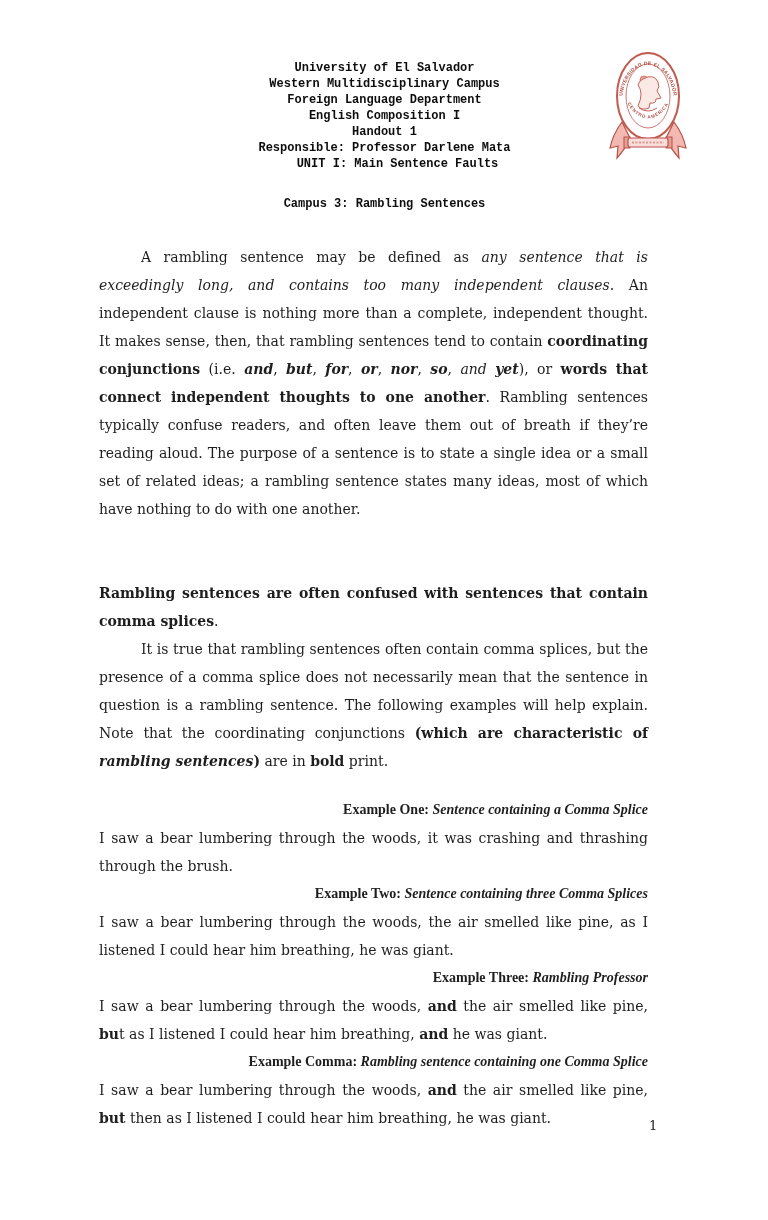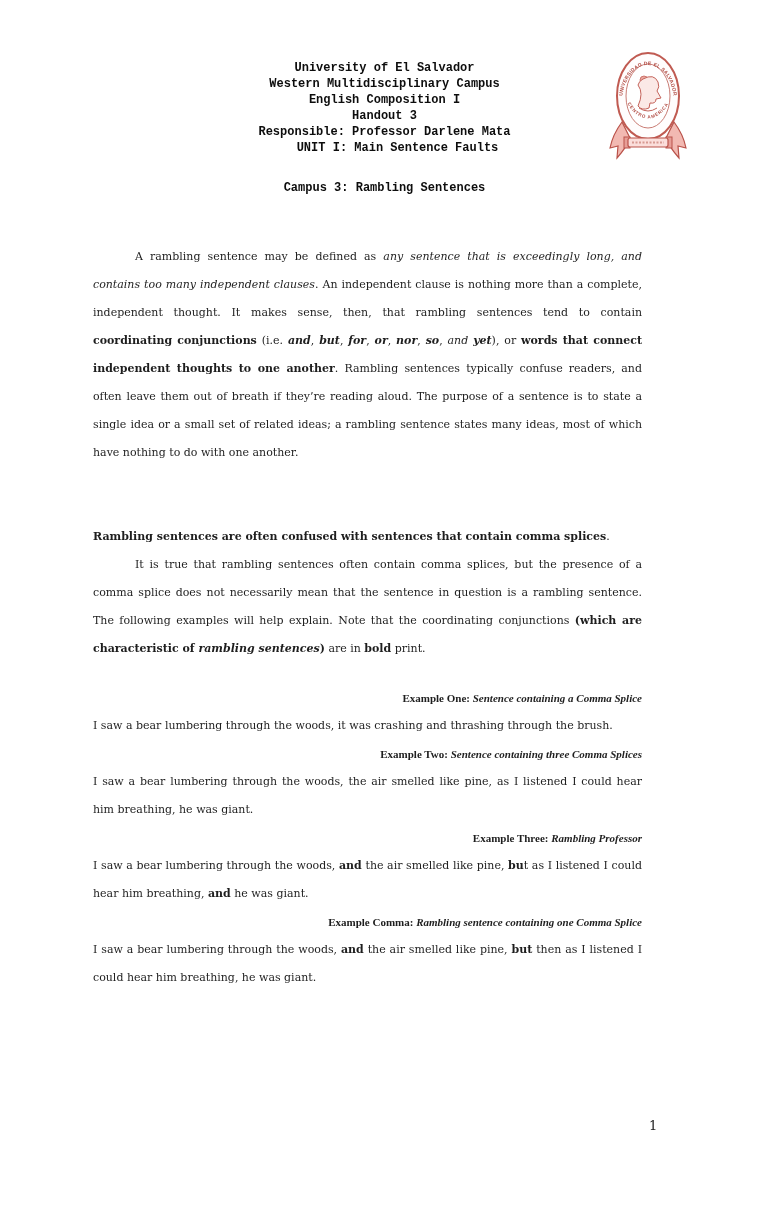--- a/index.html
+++ b/index.html
@@ -35,23 +35,23 @@
     left: 598px;
     top: 50px;
     width: 100px;
     height: 113px;
   }
 
   
   .content {
     position: absolute;
     top: 243px;
-    left: 93px;
+    left: 99px;
     width: 549px;
-    font-size: 11px;
+    font-size: 14px;
     line-height: 28px;
     text-align: justify;
     hyphens: none;
   }
   .blk-p.indented { text-indent: 42px; }
   .blk-h { margin-top: 56px; }
   .blk-xh { text-align: right; font-family: Liberation Serif, serif; }
   .blk-p.indented + .blk-xh { margin-top: 21px; }
   .b { font-weight: bold; }
   .i { font-style: italic; }
@@ -94,22 +94,23 @@
       <rect x="26" y="87" width="6" height="11" fill="#e79e97" stroke="#b9524a" stroke-width="1"></rect>
       <rect x="68" y="87" width="6" height="11" fill="#e79e97" stroke="#b9524a" stroke-width="1"></rect>
       <rect x="30" y="88" width="40" height="9" rx="2" fill="#fbdedb" stroke="#b9524a" stroke-width="1.2"></rect>
       <path d="M34 92.5 h32" stroke="#d79992" stroke-width="2" stroke-dasharray="2 1.5" fill="none"></path>
     </g>
   </svg>
 
   <header class="header" data-name="document-header">
     <div data-name="header-line-university">University of El Salvador</div>
     <div data-name="header-line-campus">Western Multidisciplinary Campus</div>
+    <div data-name="header-line-department">Foreign Language Department</div>
     <div data-name="header-line-course">English Composition I</div>
-    <div data-name="header-line-handout">Handout 3</div>
+    <div data-name="header-line-handout">Handout 1</div>
     <div data-name="header-line-responsible">Responsible: Professor Darlene Mata</div>
     <div data-name="header-line-unit">UNIT I: Main Sentence Faults</div>
     <div class="topic" data-name="topic-title">Campus 3: Rambling Sentences</div>
   </header>
 
   <main class="content" data-name="document-body">
       <div class="blk-p indented" data-name="paragraph"><span class="" data-name="text-run">A rambling sentence may be defined as </span><span class="i" data-name="text-run">any sentence that is exceedingly long, and contains too many independent clauses</span><span class="" data-name="text-run">. An independent clause is nothing more than a complete, independent thought. It makes sense, then, that rambling sentences tend to contain </span><span class="b" data-name="text-run">coordinating conjunctions</span><span class="" data-name="text-run"> (i.e. </span><span class="b i" data-name="text-run">and</span><span class="" data-name="text-run">, </span><span class="b i" data-name="text-run">but</span><span class="" data-name="text-run">, </span><span class="b i" data-name="text-run">for</span><span class="" data-name="text-run">, </span><span class="b i" data-name="text-run">or</span><span class="" data-name="text-run">, </span><span class="b i" data-name="text-run">nor</span><span class="" data-name="text-run">, </span><span class="b i" data-name="text-run">so</span><span class="" data-name="text-run">, </span><span class="i" data-name="text-run">and </span><span class="b i" data-name="text-run">yet</span><span class="" data-name="text-run">), or </span><span class="b" data-name="text-run">words that connect independent thoughts to one another</span><span class="" data-name="text-run">. Rambling sentences typically confuse readers, and often leave them out of breath if they’re reading aloud. The purpose of a sentence is to state a single idea or a small set of related ideas; a rambling sentence states many ideas, most of which have nothing to do with one another.</span></div>
       <div class="blk-h" data-name="section-heading"><span class="b" data-name="text-run">Rambling sentences are often confused with sentences that contain comma splices</span><span class="" data-name="text-run">.</span></div>
       <div class="blk-p indented" data-name="paragraph"><span class="" data-name="text-run">It is true that rambling sentences often contain comma splices, but the presence of a comma splice does not necessarily mean that the sentence in question is a rambling sentence. The following examples will help explain. Note that the coordinating conjunctions </span><span class="b" data-name="text-run">(which are characteristic of </span><span class="b i" data-name="text-run">rambling sentences</span><span class="b" data-name="text-run">)</span><span class="" data-name="text-run"> are in </span><span class="b" data-name="text-run">bold</span><span class="" data-name="text-run"> print.</span></div>
       <div class="blk-xh" data-name="example-heading"><span class="b" data-name="text-run">Example One: </span><span class="b i" data-name="text-run">Sentence containing a Comma Splice</span></div>

